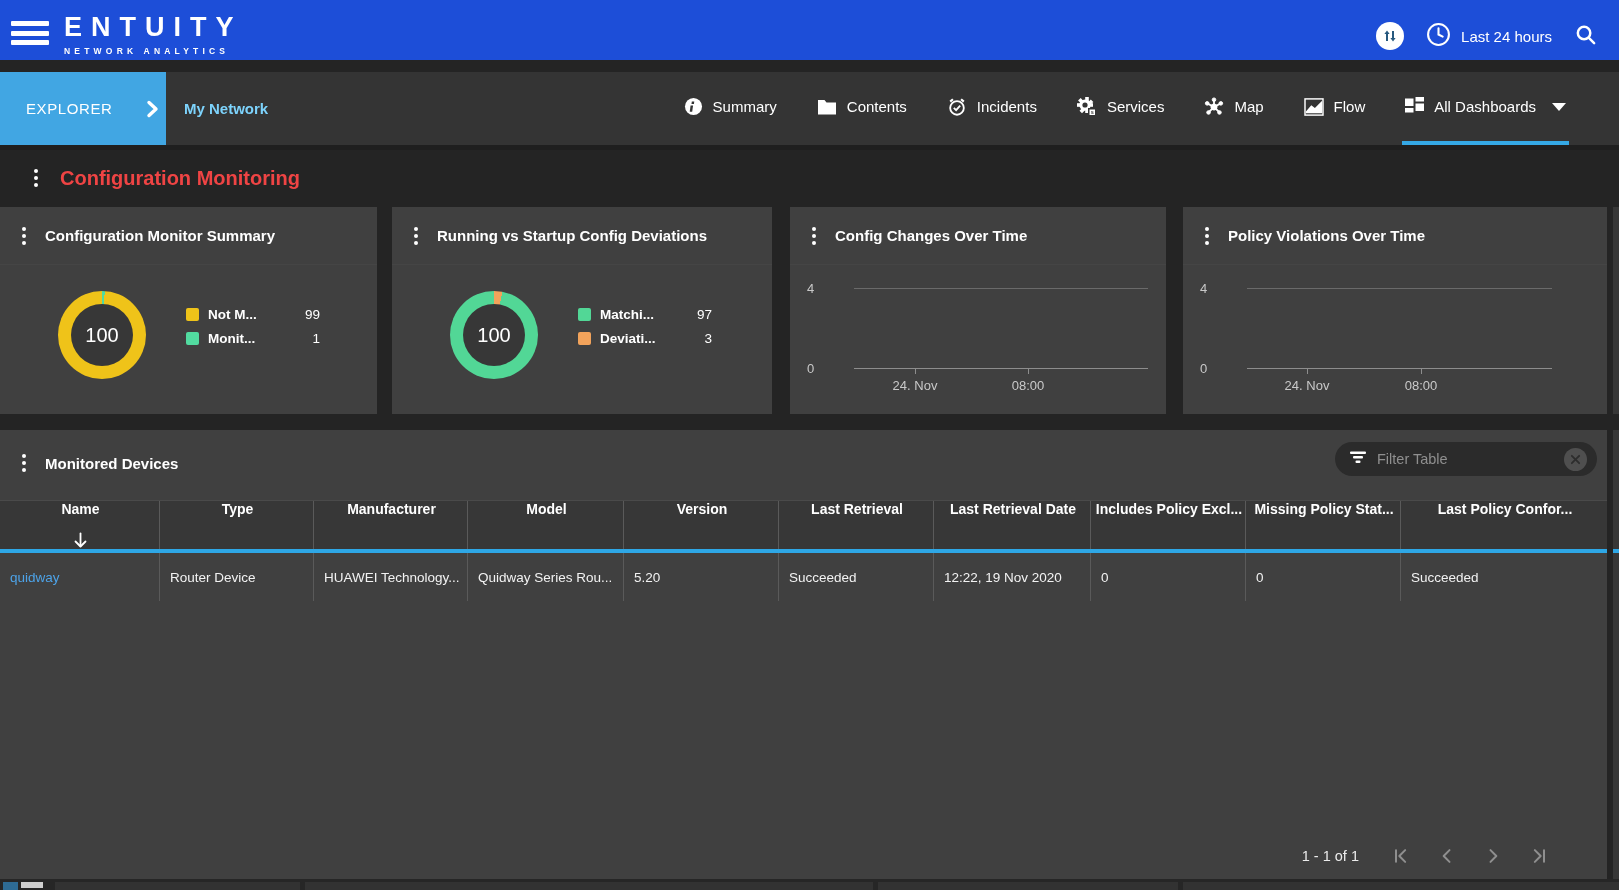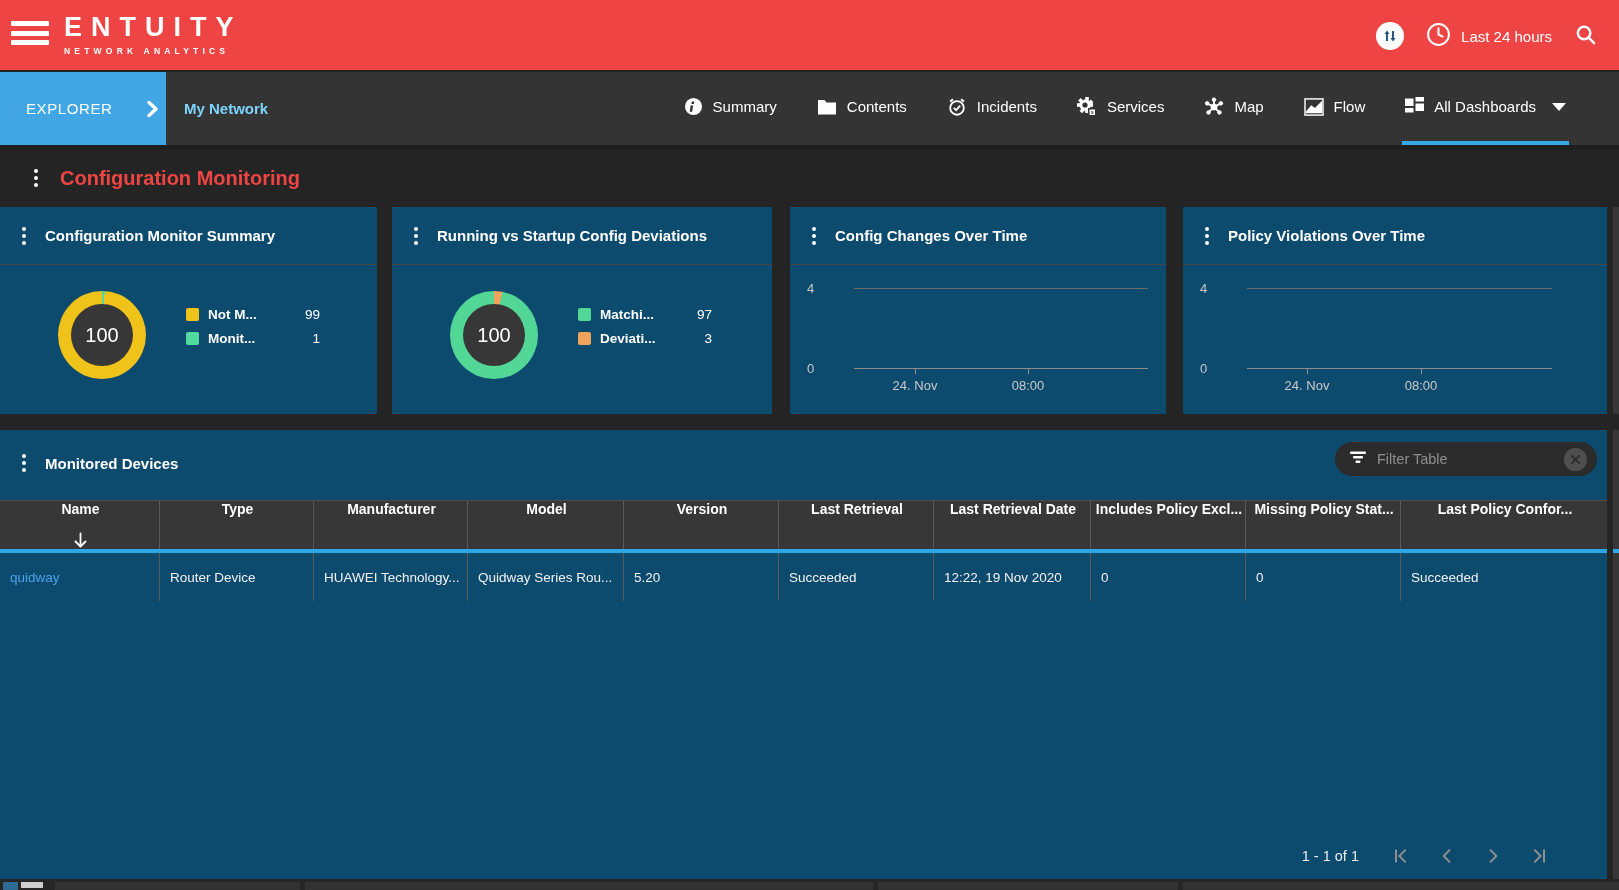--- a/index.html
+++ b/index.html
@@ -1,21 +1,21 @@
 <!DOCTYPE html>
 <html><head>
 <meta charset="utf-8">
 <style>
   * { margin:0; padding:0; box-sizing:border-box; }
   html,body { background:#1b1b1b; }
   body { font-family:"Liberation Sans", sans-serif; }
   .app { position:relative; width:1619px; height:890px; background:#242424; overflow:hidden; }
 
   
-  .topbar { position:absolute; left:0; top:0; width:100%; height:70px; background:#ef4444; }
+  .topbar { position:absolute; left:0; top:0; width:100%; height:60px; background:#1d4ed8; }
   .hamburger { position:absolute; left:11px; top:21px; width:38px; height:30px; cursor:pointer; }
   .hamburger span { display:block; height:5px; background:#fff; border-radius:1px; margin-bottom:4.5px; }
   .logo { position:absolute; left:64px; top:12px; color:#fff; }
   .logo .t1 { font-size:27px; font-weight:bold; letter-spacing:9px; }
   .logo .t2 { font-size:8.5px; letter-spacing:4.2px; margin-top:3px; font-weight:bold; }
   .top-right { position:absolute; right:22px; top:0; height:72px; display:flex; align-items:center; gap:22px; color:#fff; }
   .swap-circle { width:28px; height:28px; border-radius:50%; background:#fff; display:flex; align-items:center; justify-content:center; }
   .timerange { display:flex; align-items:center; gap:10px; font-size:15px; cursor:pointer; }
 
   
@@ -34,21 +34,21 @@
   .nav-sep { position:absolute; left:0; top:145px; width:100%; height:5px; background:#1f1f1f; }
 
   
   .page-title-row { position:absolute; left:0; top:150px; width:100%; height:56px; display:flex; align-items:center; }
   .kebab { display:inline-flex; flex-direction:column; gap:3px; padding:4px 6px; cursor:pointer; }
   .kebab i { width:4px; height:4px; border-radius:50%; background:#fff; }
   .page-title-row .kebab { margin-left:28px; }
   .page-title { color:#ef4444; font-size:20px; font-weight:bold; margin-left:16px; }
 
   
-  .panel { position:absolute; background:#0c4a6e; }
+  .panel { position:absolute; background:#404040; }
   .panel-hd { height:58px; display:flex; align-items:center; padding-left:16px; gap:13px;
               border-bottom:1px solid #454545; }
   .panel-hd .title { color:#fff; font-size:15px; font-weight:bold; }
   .panel-body { position:relative; height:148px; }
 
   
   .donut { position:absolute; left:58px; top:26px; width:88px; height:88px; border-radius:50%; }
   .donut .hole { position:absolute; left:13px; top:13px; width:62px; height:62px; border-radius:50%;
                  background:#373737; display:flex; align-items:center; justify-content:center;
                  color:#fff; font-size:20px; }

